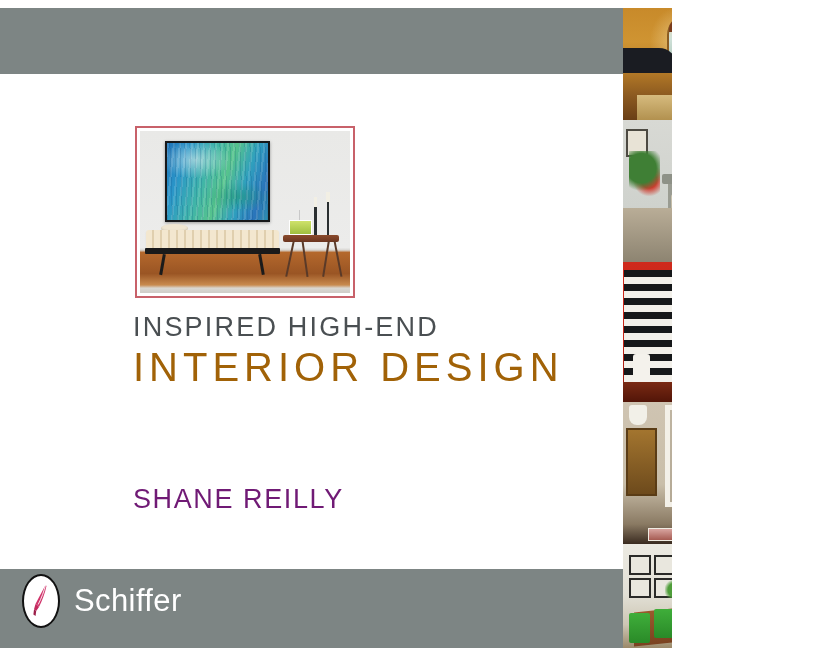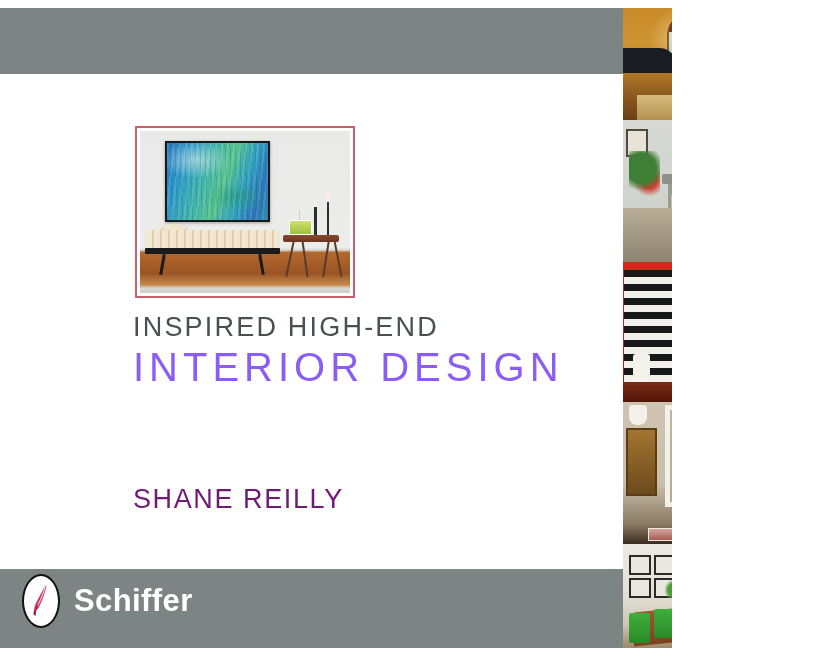--- a/index.html
+++ b/index.html
@@ -172,21 +172,21 @@
     font-size: 27px;
     letter-spacing: 2.2px;
     color: #4a4f52;
     font-weight: 400;
     line-height: 1.05;
     white-space: nowrap;
   }
   .title-line-2 {
     font-size: 40px;
     letter-spacing: 5px;
-    color: #8b5cf6;
+    color: #a16207;
     font-weight: 400;
     line-height: 1.12;
     margin-top: 4px;
     white-space: nowrap;
   }
   .author {
     position: absolute;
     left: 133px; top: 476px;
     font-size: 27px;
     letter-spacing: 1.6px;
@@ -213,21 +213,21 @@
   }
   .quill {
     position: absolute;
     left: 7px; top: 7px;
     width: 19px; height: 36px;
   }
   .publisher-name {
     color: #ffffff;
     font-size: 31px;
     letter-spacing: 0.4px;
-    font-weight: 700;
+    font-weight: 400;
   }
 
   
   .strip {
     position: absolute;
     left: 623px; top: 0;
     width: 141px; height: 648px;
     display: flex;
     flex-direction: column;
   }

